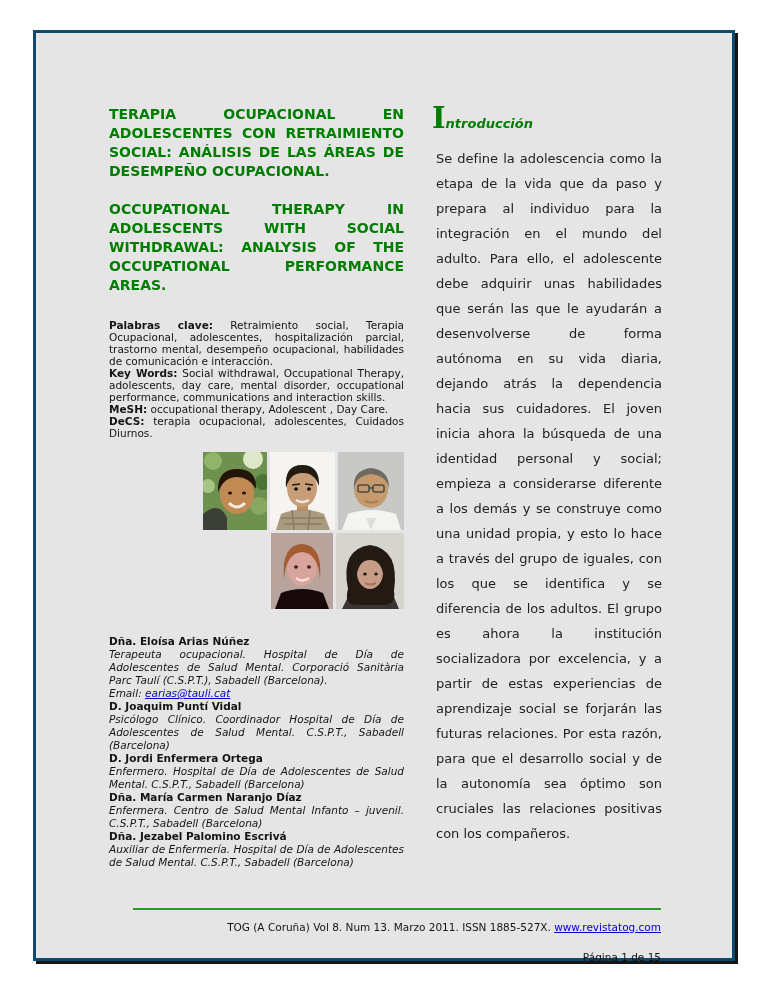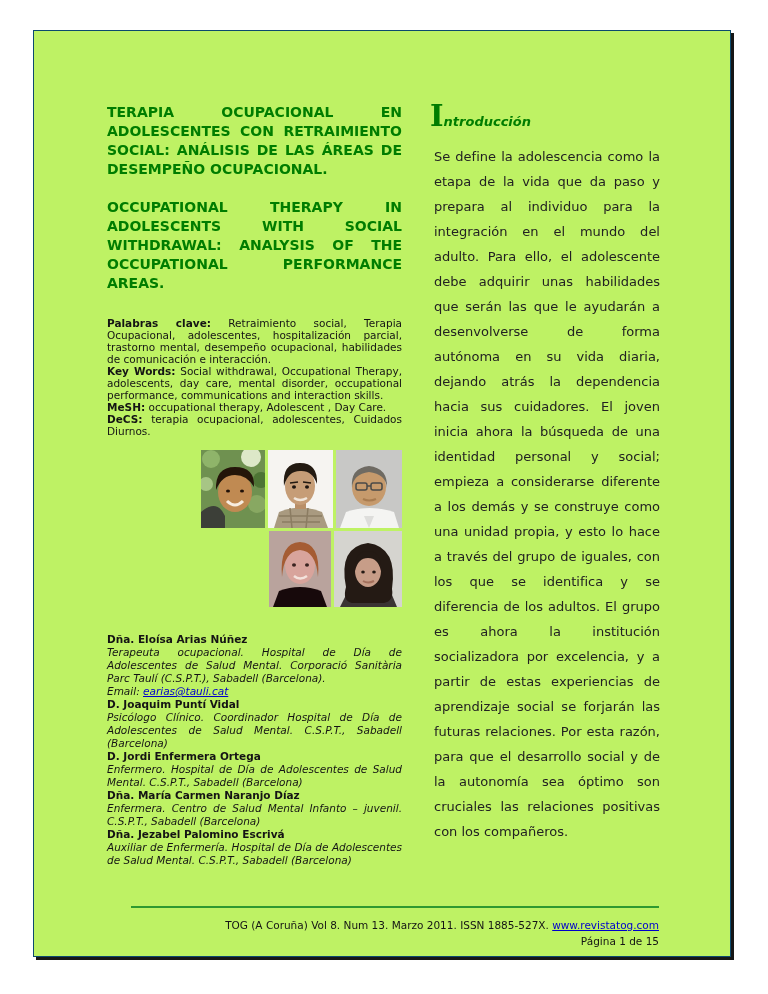--- a/index.html
+++ b/index.html
@@ -1,17 +1,17 @@
 <!DOCTYPE html>
 <html lang="es"><head>
 <meta charset="utf-8">
 <style>
   html,body{margin:0;padding:0;background:#ffffff;}
   body{width:768px;height:994px;position:relative;font-family:"DejaVu Sans",sans-serif;color:#1c1c1c;}
-  .frame{position:absolute;left:33px;top:30px;width:696px;height:925px;border:1px solid #0c4a6e;box-shadow:3px 3px 0 #161616;background:#bef264;}
+  .frame{position:absolute;left:33px;top:30px;width:696px;height:925px;border:3px solid #0c4a6e;box-shadow:3px 3px 0 #161616;background:#e5e5e5;}
 
   
   .left-col{position:absolute;left:73px;top:72px;width:295px;}
   .title{color:#007d00;font-weight:bold;font-size:14px;line-height:19px;text-align:justify;margin:0 0 19px 0;}
   .keywords{margin-top:24px;font-size:10.5px;line-height:12px;text-align:justify;color:#141414;}
   .keywords p{margin:0;}
   .kw-label{font-weight:bold;}
 
   .photos{margin-top:13px;}
   .photo-row{display:flex;justify-content:flex-end;gap:3px;margin-bottom:3px;}
@@ -27,21 +27,21 @@
 
   
   .right-col{position:absolute;left:396px;top:70px;width:234px;}
   .intro-heading{margin:0 0 12px 0;color:#007d00;font-weight:bold;}
   .dropcap{font-family:"DejaVu Serif",serif;font-size:29px;line-height:30px;}
   .heading-rest{font-size:13px;font-style:italic;}
   .intro-text{font-size:13px;line-height:25px;text-align:justify;color:#222222;margin:4px;}
 
   
   .footer{position:absolute;left:97px;top:875px;width:528px;border-top:2px solid #2e9930;padding-top:11px;text-align:right;font-size:10.5px;color:#141414;}
-  .footer-line2{margin-top:4px;}
+  .footer-line2{margin-top:18px;}
 </style>
 </head>
 <body>
 
 <div class="frame">
 
   <div class="left-col">
     <h1 class="title">TERAPIA OCUPACIONAL EN ADOLESCENTES CON RETRAIMIENTO SOCIAL: ANÁLISIS DE LAS ÁREAS DE DESEMPEÑO OCUPACIONAL.</h1>
     <h1 class="title">OCCUPATIONAL THERAPY IN ADOLESCENTS WITH SOCIAL WITHDRAWAL: ANALYSIS OF THE OCCUPATIONAL PERFORMANCE AREAS.</h1>
 

